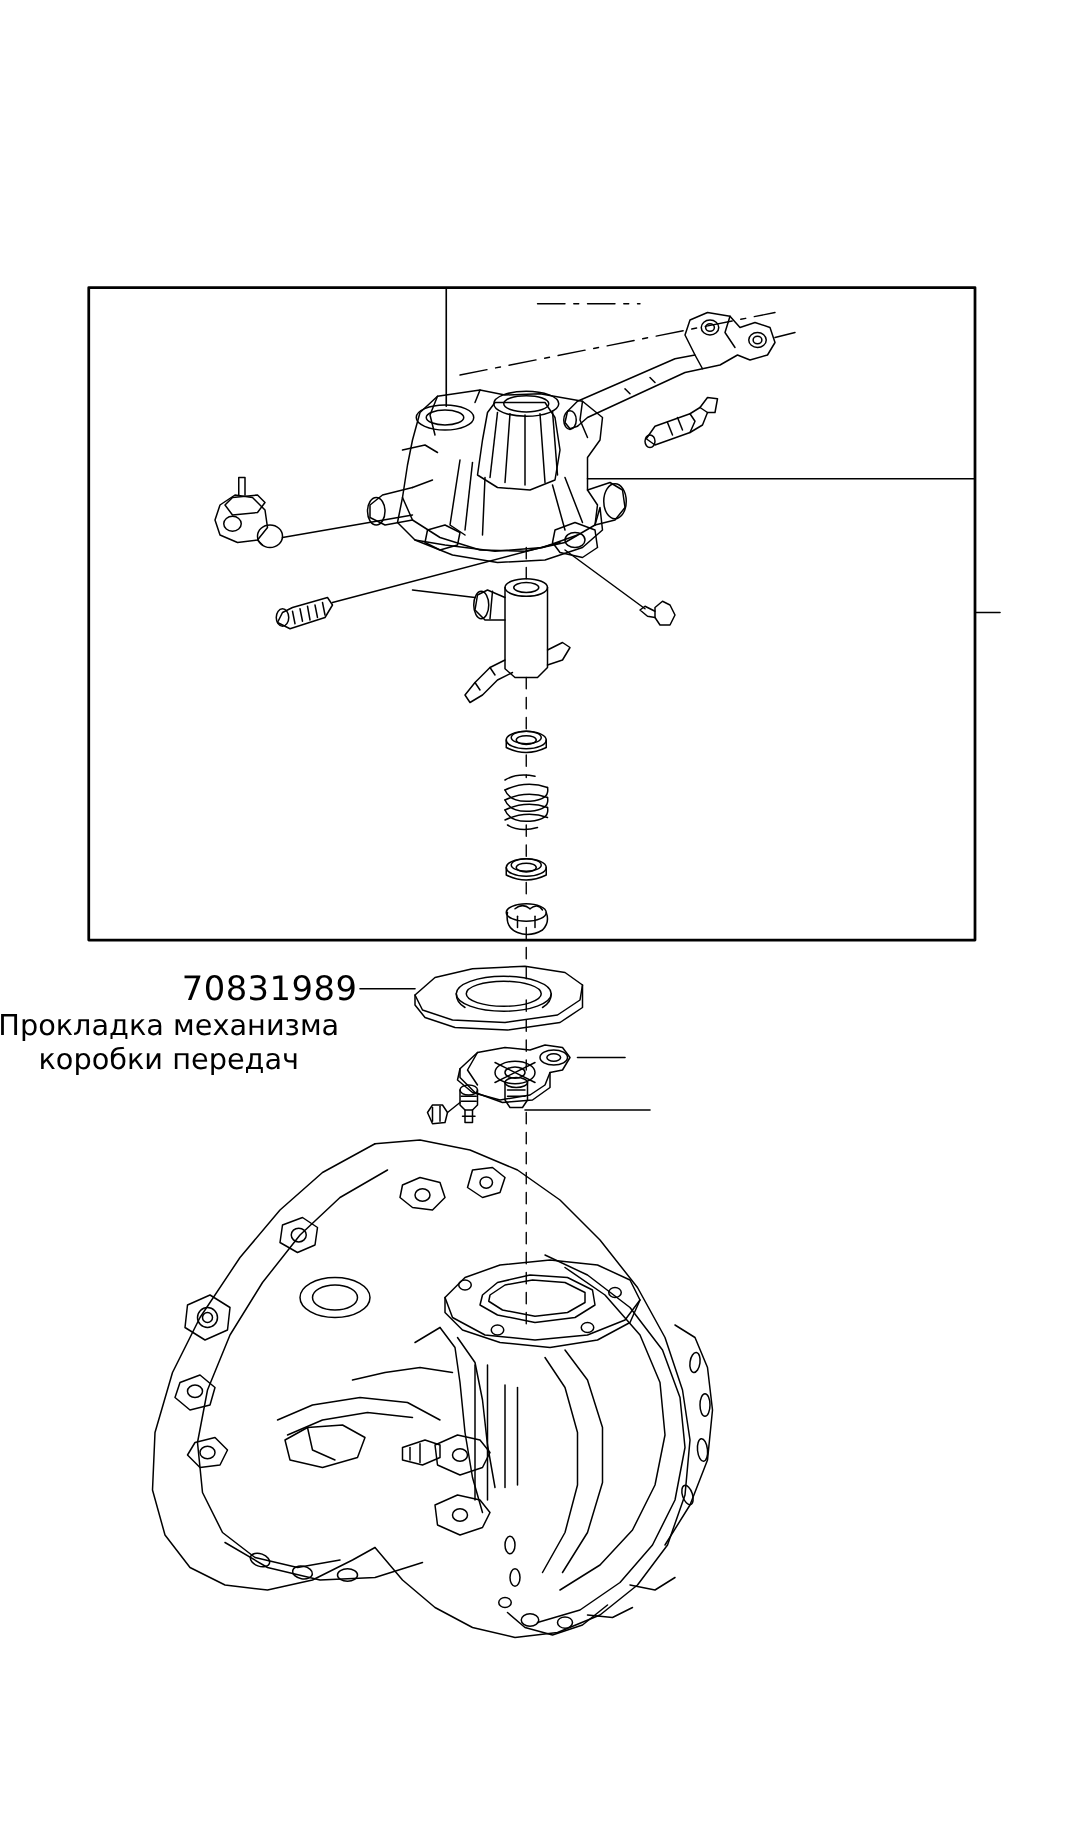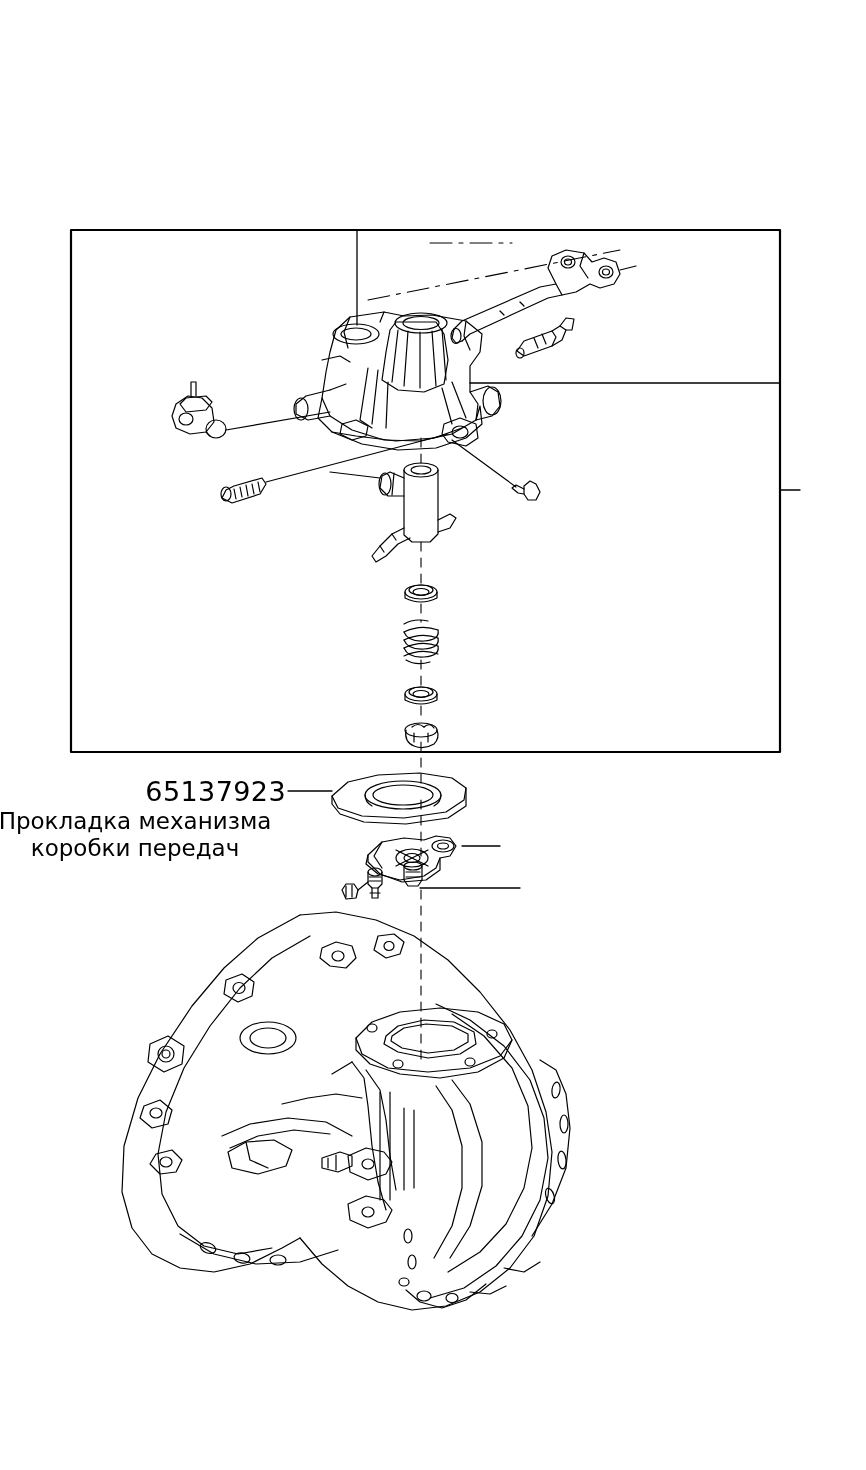--- a/index.html
+++ b/index.html
@@ -407,18 +407,18 @@
         <path d="M470,1292 L490,1294 L506,1286"></path>
 
         <path d="M436,1086 L452,1110 L462,1146 L462,1188 L452,1226 L434,1258"></path>
         <path d="M452,1080 L470,1104 L482,1142 L482,1186 L470,1226 L450,1258"></path>
       </g>
 
     </g>
   </svg>
 
   <div class="callout-block" id="callout-gasket">
-    <span class="callout-number">65137923</span>
+    <span class="callout-number">70831989</span>
     <span class="callout-desc-line">Прокладка механизма</span>
     <span class="callout-desc-line">коробки передач</span>
   </div>
 
 </div>
 
 </body></html>

